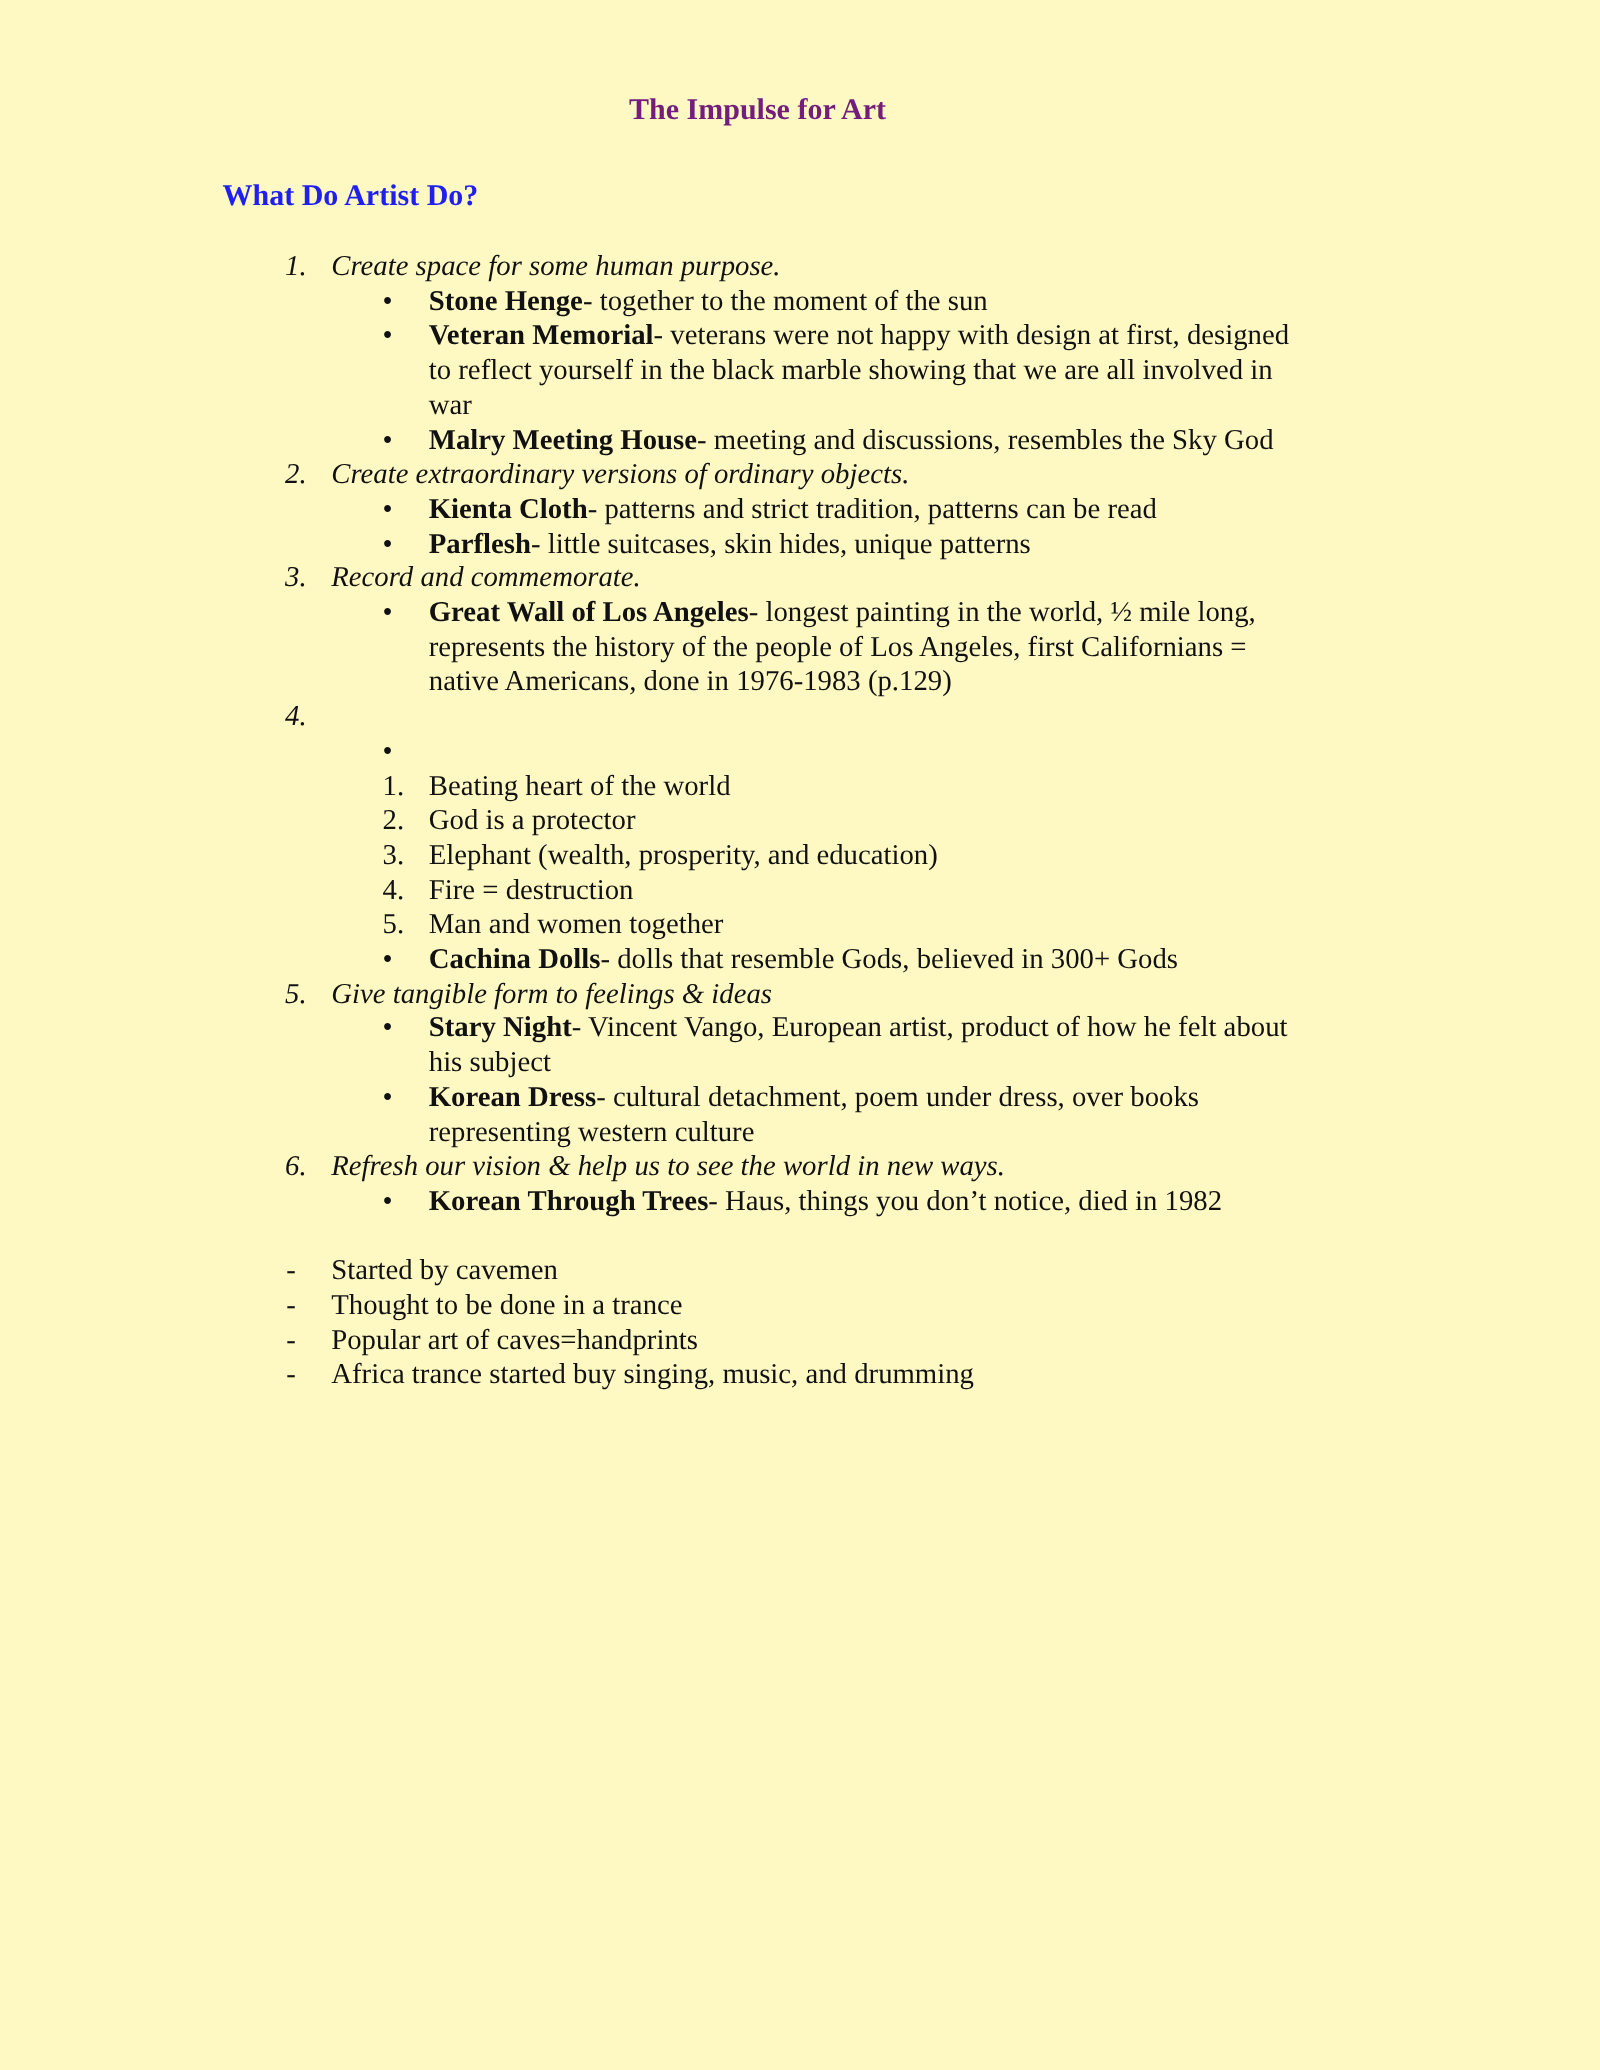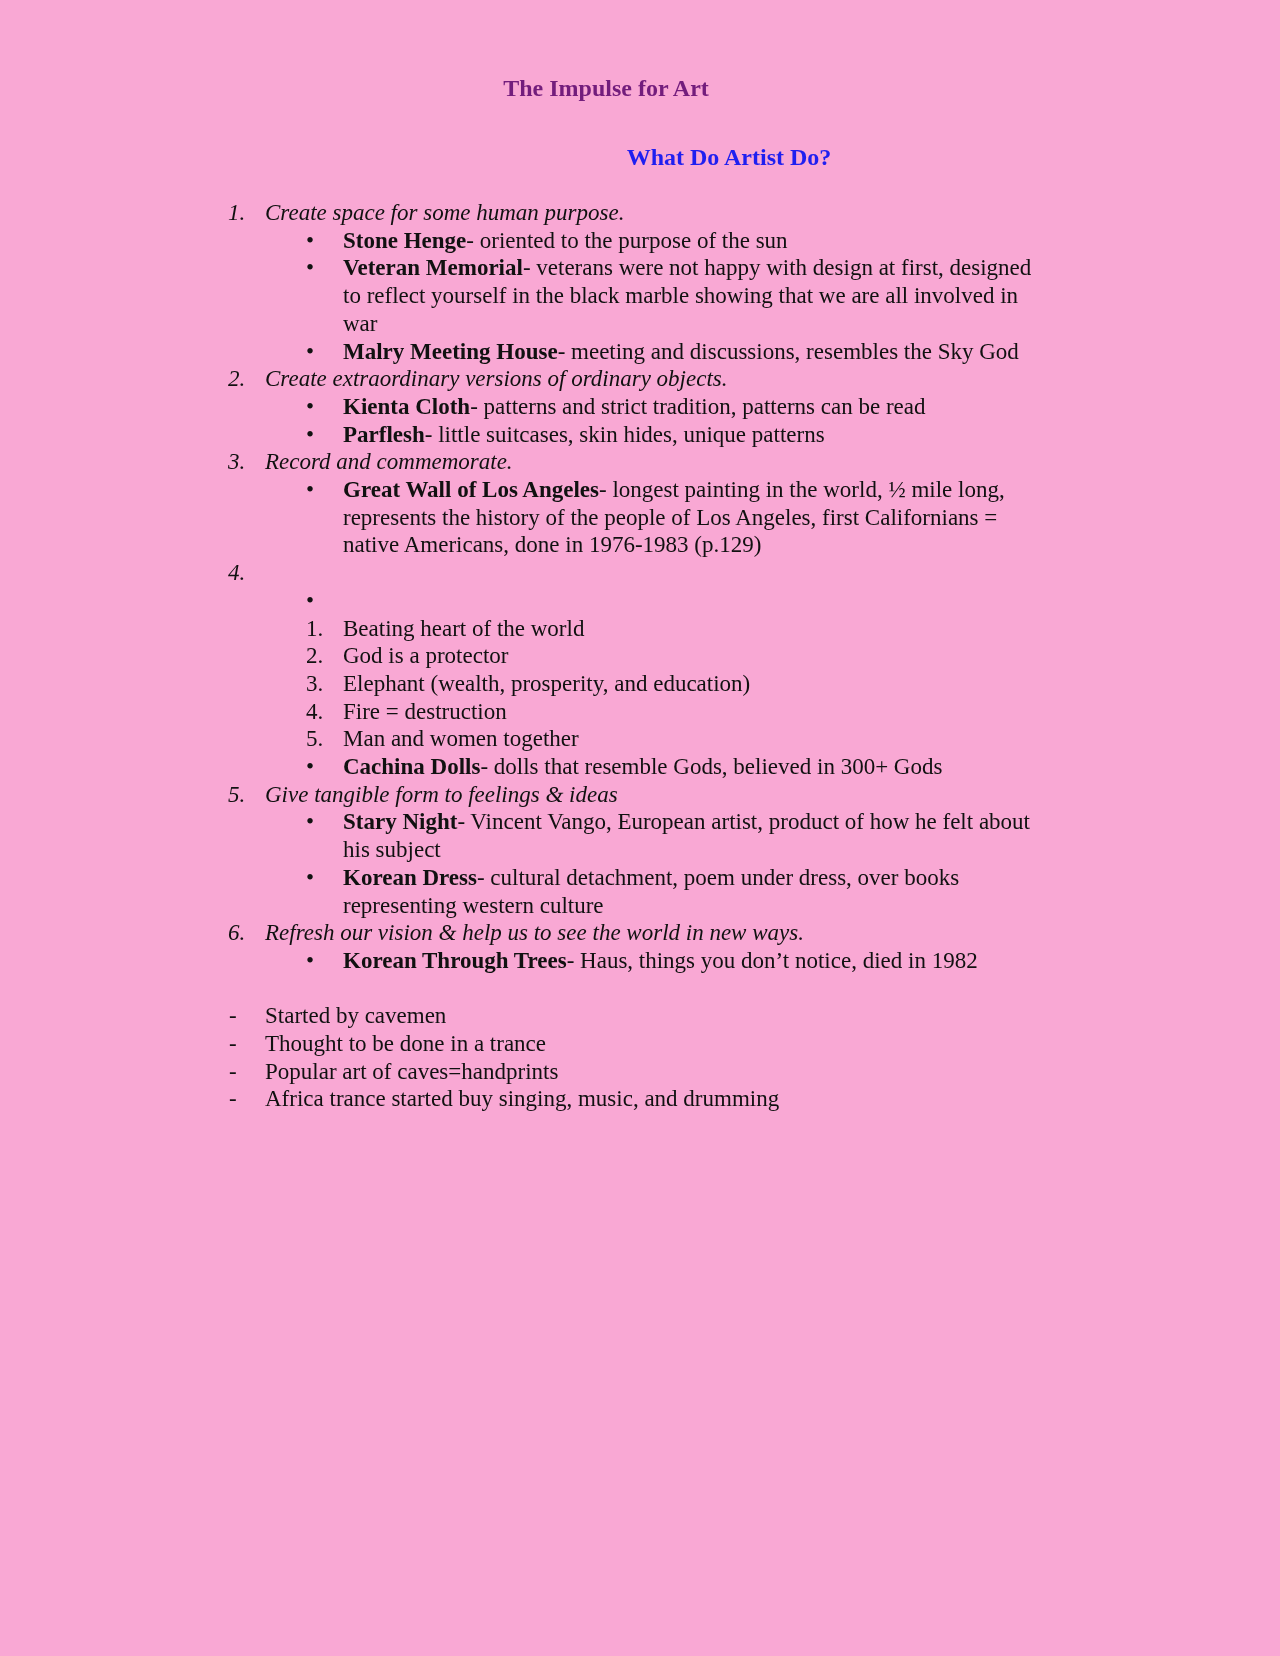--- a/index.html
+++ b/index.html
@@ -2,36 +2,35 @@
 <html><head>
 <meta charset="utf-8">
 <style>
   html, body { margin: 0; padding: 0; background: #ffffff; }
   body {
     width: 1280px; height: 1656px;
     font-family: "Liberation Serif", "DejaVu Serif", serif;
     color: #111111;
     overflow: hidden;
   }
-  .page { position: relative; width: 1280px; height: 1656px; background: #f9a8d4; }
+  .page { position: relative; width: 1280px; height: 1656px; background: #fef9c3; }
 
   .doc-title {
     padding-top: 74px;
     width: 1212px;
     text-align: center;
     font-size: 24px;
     font-weight: bold;
     line-height: 28px;
   }
   .section-heading {
     margin: 41px 0 0 178px;
     font-size: 24px;
     font-weight: bold;
     line-height: 28px;
-    text-align: center;
   }
 
   .list-area { margin-top: 28px; font-size: 23px; line-height: 27.7px; }
 
   .row { display: flex; }
   .row .marker { flex: 0 0 auto; }
   .row .content { flex: 0 1 auto; }
 
   .row.li1 { margin-left: 228px; font-style: italic; }
   .row.li1 .marker { width: 37px; }
@@ -59,21 +58,21 @@
 
   <div class="section-heading" style="color: rgb(31, 31, 240);">What Do Artist Do?</div>
 
   <div class="list-area">
       <div class="row li1">
         <span class="marker">1.</span>
         <span class="content">Create space for some human purpose.</span>
       </div>
       <div class="row bullet">
         <span class="marker">•</span>
-        <span class="content"><b>Stone Henge</b><span>- oriented to the purpose of the sun</span></span>
+        <span class="content"><b>Stone Henge</b><span>- together to the moment of the sun</span></span>
       </div>
       <div class="row bullet">
         <span class="marker">•</span>
         <span class="content"><b>Veteran Memorial</b><span>- veterans were not happy with design at first, designed to reflect yourself in the black marble showing that we are all involved in war</span></span>
       </div>
       <div class="row bullet">
         <span class="marker">•</span>
         <span class="content"><b>Malry Meeting House</b><span>- meeting and discussions, resembles the Sky God</span></span>
       </div>
       <div class="row li1">

